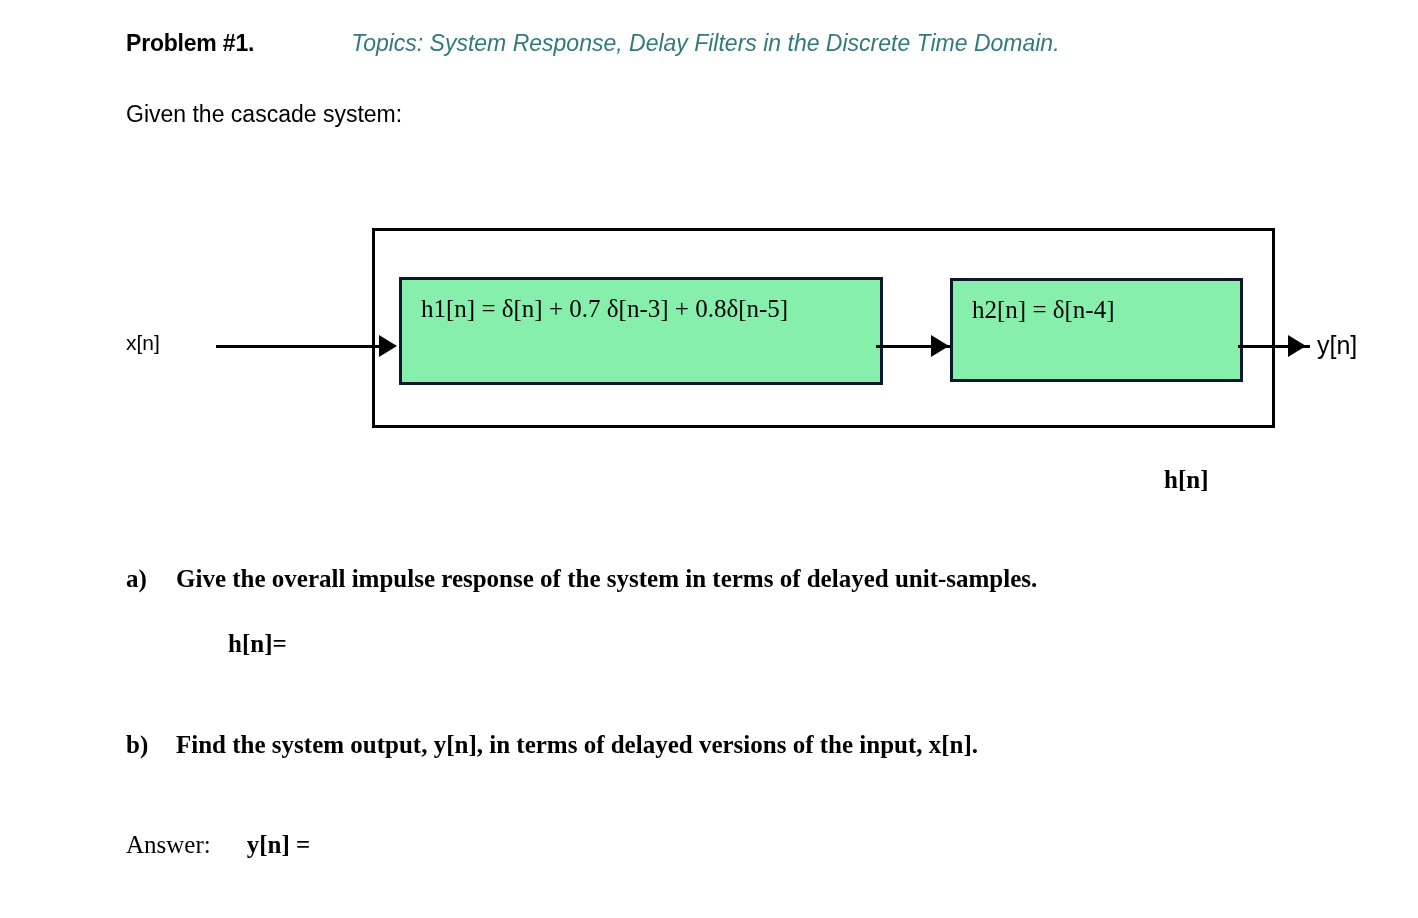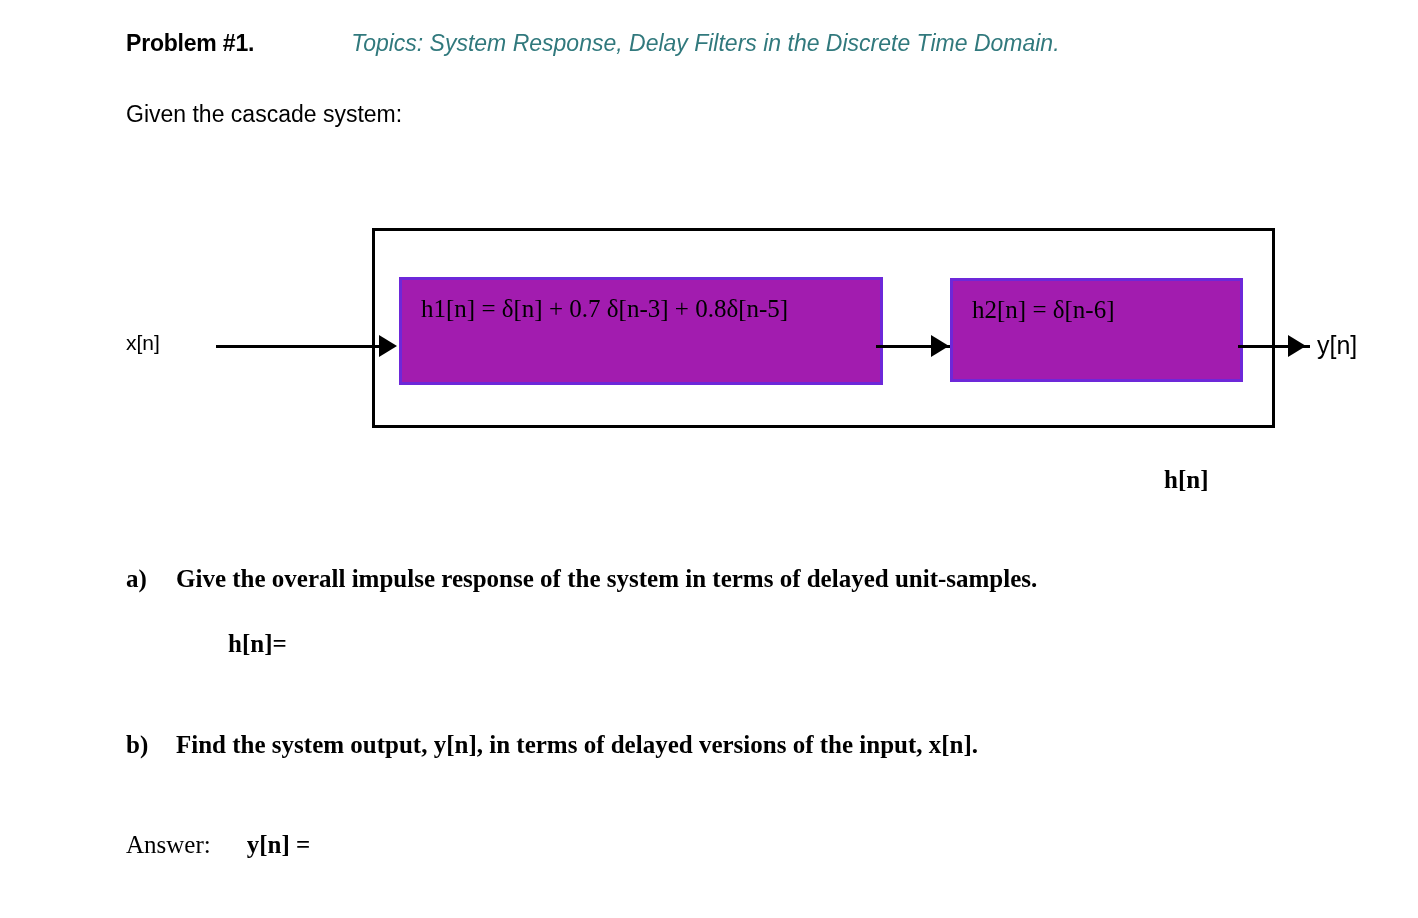--- a/index.html
+++ b/index.html
@@ -62,23 +62,23 @@
   #outer-box {
     left: 372px;
     top: 228px;
     width: 903px;
     height: 200px;
     border: 3px solid #000000;
     box-sizing: border-box;
     background: transparent;
   }
   .inner-box {
-    border: 3px solid #6d28d9;
+    border: 3px solid #0f172a;
     box-sizing: border-box;
-    background: #a21caf;
+    background: #86efac;
   }
   #h1-box {
     left: 399px;
     top: 277px;
     width: 484px;
     height: 108px;
   }
   #h2-box {
     left: 950px;
     top: 278px;
@@ -190,21 +190,21 @@
   <div class="abs arrowhead" id="arrow-in"></div>
 
   <div class="abs inner-box" id="h1-box">
     <span class="box-eq">h1[n] = δ[n] + 0.7 δ[n-3] + 0.8δ[n-5]</span>
   </div>
 
   <div class="abs wire" id="wire-mid"></div>
   <div class="abs arrowhead" id="arrow-mid"></div>
 
   <div class="abs inner-box" id="h2-box">
-    <span class="box-eq">h2[n] =   δ[n-6]</span>
+    <span class="box-eq">h2[n] =   δ[n-4]</span>
   </div>
 
   <div class="abs wire" id="wire-out"></div>
   <div class="abs arrowhead" id="arrow-out"></div>
 
   <div class="abs" id="label-xn">x[n]</div>
   <div class="abs" id="label-yn">y[n]</div>
   <div class="abs" id="label-hn-diagram">h[n]</div>
 </div>
 

